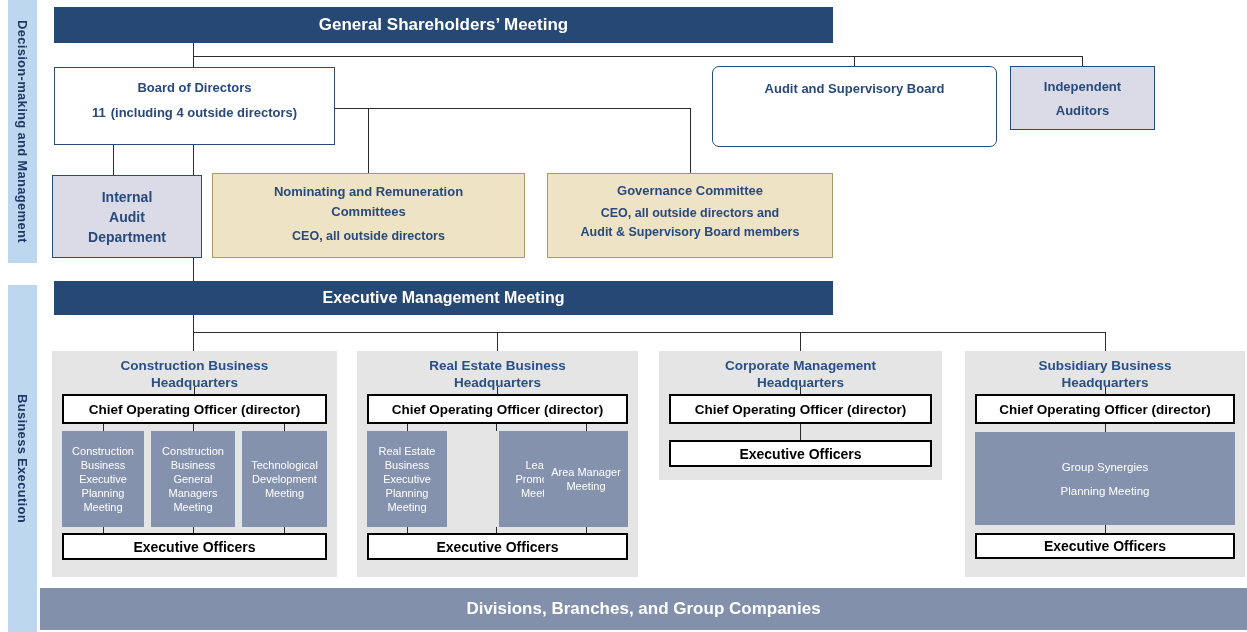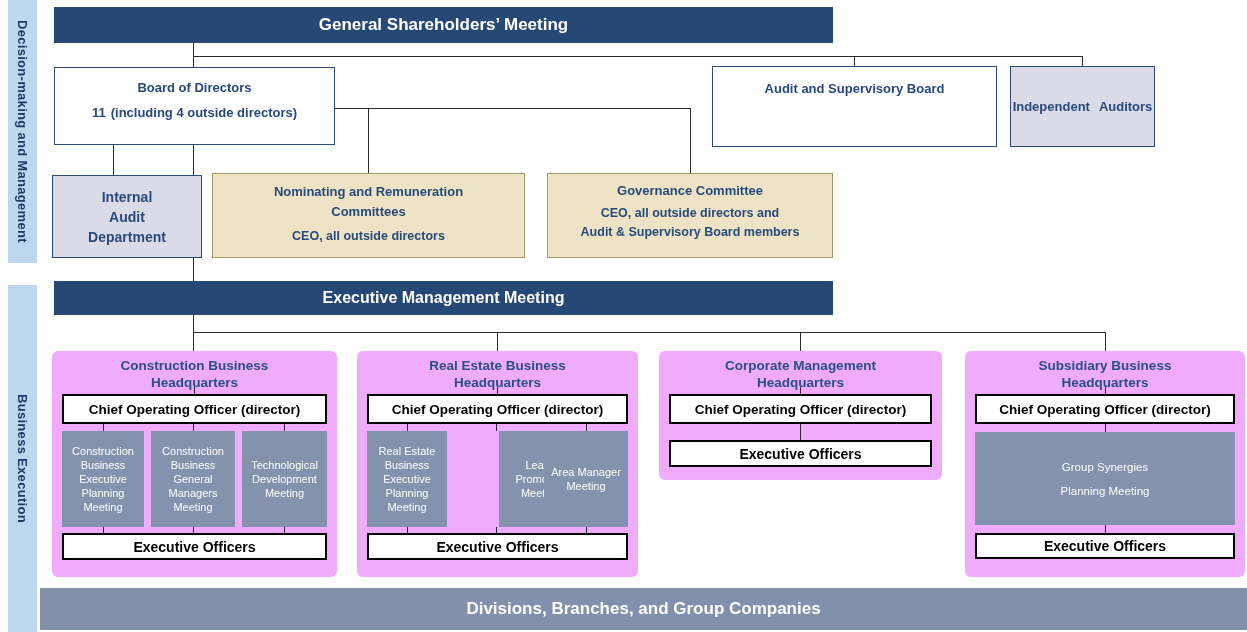--- a/index.html
+++ b/index.html
@@ -19,21 +19,21 @@
   .lav{border:1.5px solid #2A4A7C;background:#DBDBE7;}
   .tan{border:1px solid #A79A6A;background:#EFE3C5;}
   .bx .ttl{font-weight:bold;font-size:13px;color:#274A7D;}
   .bx .sub{font-size:13px;color:#274A7D;font-weight:bold;}
   .bx .sub b{margin-right:5px;}
 
   
   .ln{position:absolute;background:#2b2b2b;}
 
   
-  .panel{position:absolute;background:#f0abfc;box-sizing:border-box;border-radius:6px;}
+  .panel{position:absolute;background:#e5e5e5;box-sizing:border-box;}
   .panel .ptitle{margin:6px auto 0;max-width:190px;font-weight:bold;font-size:13.5px;line-height:17px;color:#2A4F86;text-align:center;}
   .wbox{position:absolute;box-sizing:border-box;background:#fff;border:2px solid #000;display:flex;align-items:center;justify-content:center;text-align:center;font-weight:bold;color:#000;}
   .coo{font-size:13.5px;}
   .eo{font-size:14px;}
   .mbox{position:absolute;box-sizing:border-box;background:#8492AD;color:#fff;display:flex;align-items:center;justify-content:center;text-align:center;font-size:11px;line-height:14px;padding:2px;}
   .mbox.wide{font-size:11.5px;line-height:24px;}
   .mbox.wide .inner{max-width:110px;}
   .pln{position:absolute;background:#2b2b2b;}
 </style>
 </head>
@@ -56,25 +56,25 @@
   <div class="ln" style="left:193px;top:56px;width:889px;height:1px;"></div>
   <div class="ln" style="left:193px;top:56px;width:1px;height:11px;"></div>
   <div class="ln" style="left:854px;top:56px;width:1px;height:10px;"></div>
   <div class="ln" style="left:1082px;top:56px;width:1px;height:10px;"></div>
 
   <div class="bx navy-b" style="left:54px;top:67px;width:281px;height:78px;">
     <div class="ttl" style="margin-top:12px;">Board of Directors</div>
     <div class="sub" style="margin-top:10px;"><b>11</b><span>(including 4 outside directors)</span></div>
   </div>
 
-  <div class="bx navy-b" style="left:712px;top:66px;width:285px;height:81px;">
+  <div class="bx navy-b" style="left:712px;top:66px;width:285px;height:81px;border-radius:7px;">
     <div class="ttl" style="margin-top:14px;">Audit and Supervisory Board</div>
   </div>
 
-  <div class="bx lav" style="left:1010px;top:66px;width:145px;height:81px;display:flex;flex-direction:row;align-items:center;justify-content:center;gap:9px;">
+  <div class="bx lav" style="left:1010px;top:66px;width:145px;height:64px;display:flex;flex-direction:column;align-items:center;justify-content:center;gap:9px;">
     <div class="ttl">Independent</div>
     <div class="ttl">Auditors</div>
   </div>
 
   <div class="ln" style="left:335px;top:108px;width:355px;height:1px;"></div>
   <div class="ln" style="left:368px;top:108px;width:1px;height:65px;"></div>
   <div class="ln" style="left:690px;top:108px;width:1px;height:65px;"></div>
   <div class="ln" style="left:113px;top:145px;width:1px;height:30px;"></div>
   <div class="ln" style="left:193px;top:145px;width:1px;height:136px;"></div>
 

